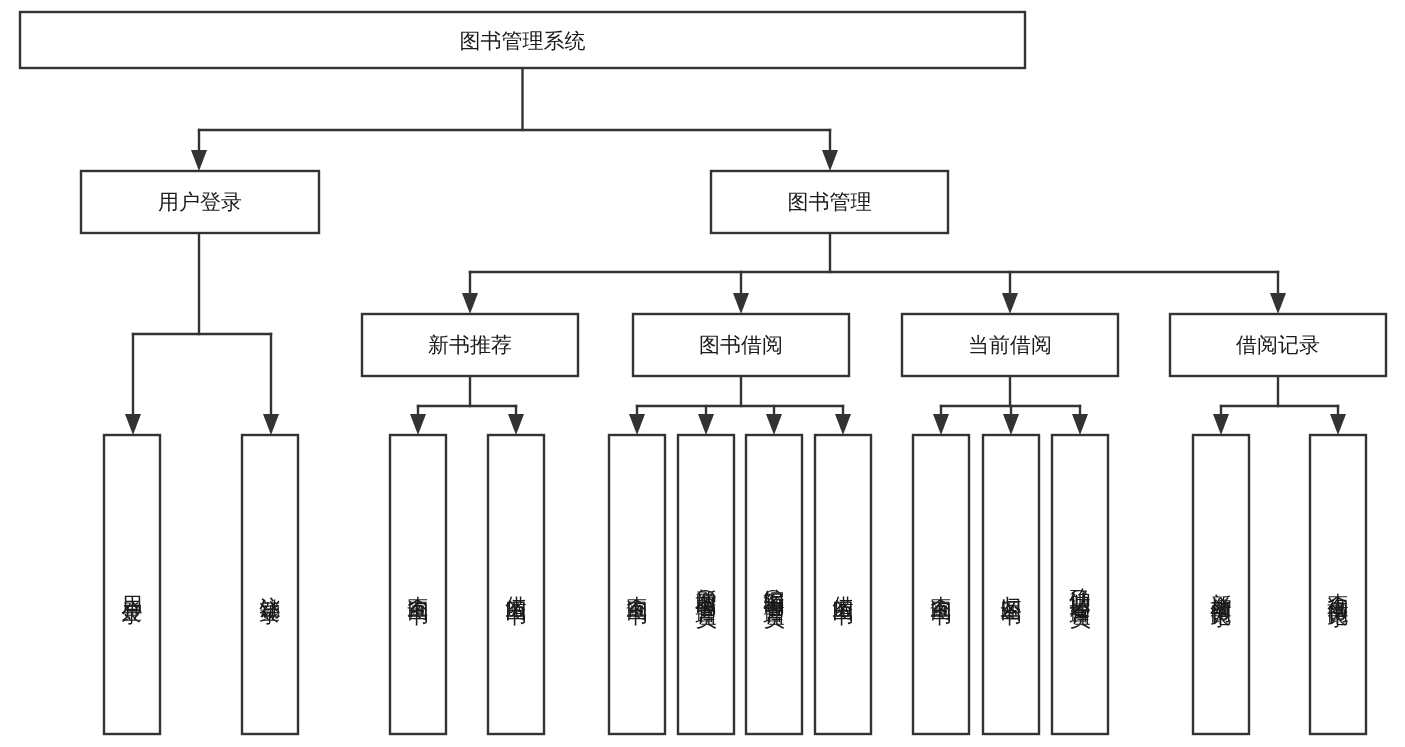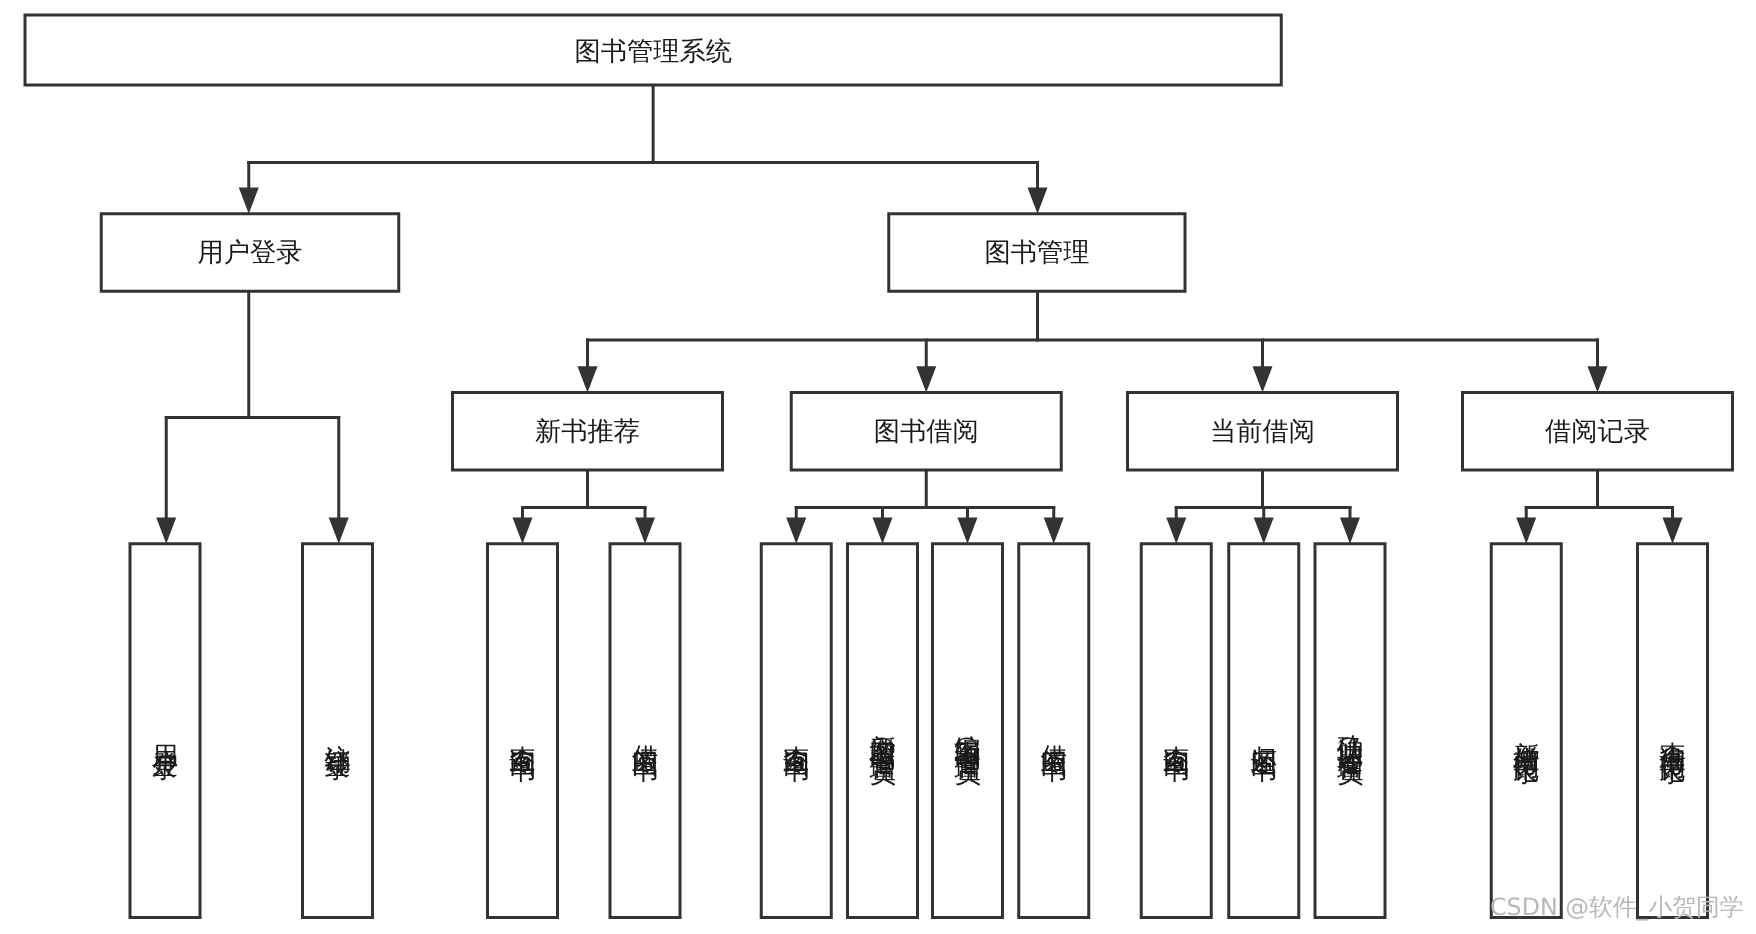--- a/index.html
+++ b/index.html
@@ -191,15 +191,14 @@
   <div class="leaf-label" style="left:609px; top:435px; width:56px; height:299px;">查询图书</div>
   <div class="leaf-label" style="left:678px; top:435px; width:56px; height:299px;">新增图书（管理员）</div>
   <div class="leaf-label" style="left:746px; top:435px; width:56px; height:299px;">编辑图书（管理员）</div>
   <div class="leaf-label" style="left:815px; top:435px; width:56px; height:299px;">借阅图书</div>
   <div class="leaf-label" style="left:913px; top:435px; width:56px; height:299px;">查询图书</div>
   <div class="leaf-label" style="left:983px; top:435px; width:56px; height:299px;">归还图书</div>
   <div class="leaf-label" style="left:1052px; top:435px; width:56px; height:299px;">确认归还（管理员）</div>
   <div class="leaf-label" style="left:1193px; top:435px; width:56px; height:299px;">新增借阅记录</div>
   <div class="leaf-label" style="left:1310px; top:435px; width:56px; height:299px;">查询借阅记录</div>
 
-  <div class="watermark" style="left:1192px; top:713px;">CSDN @软件_小贺同学</div>
 
 </div>
 
 </body></html>

